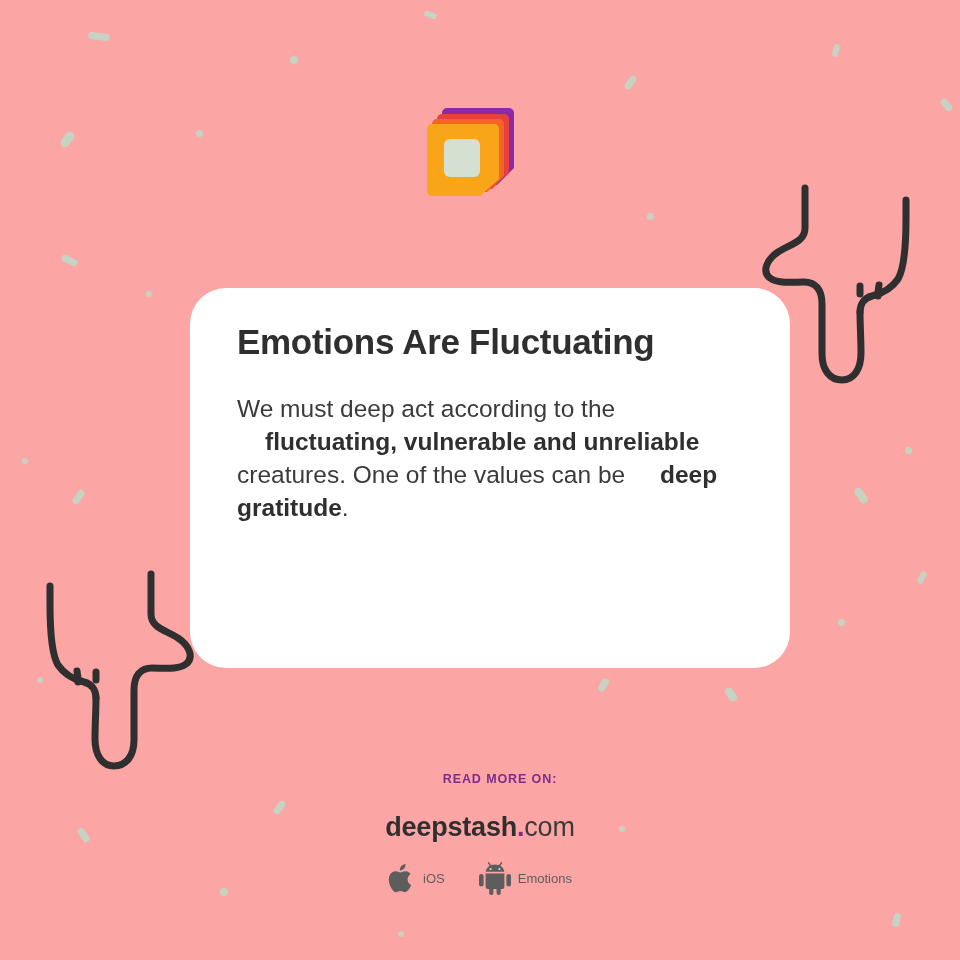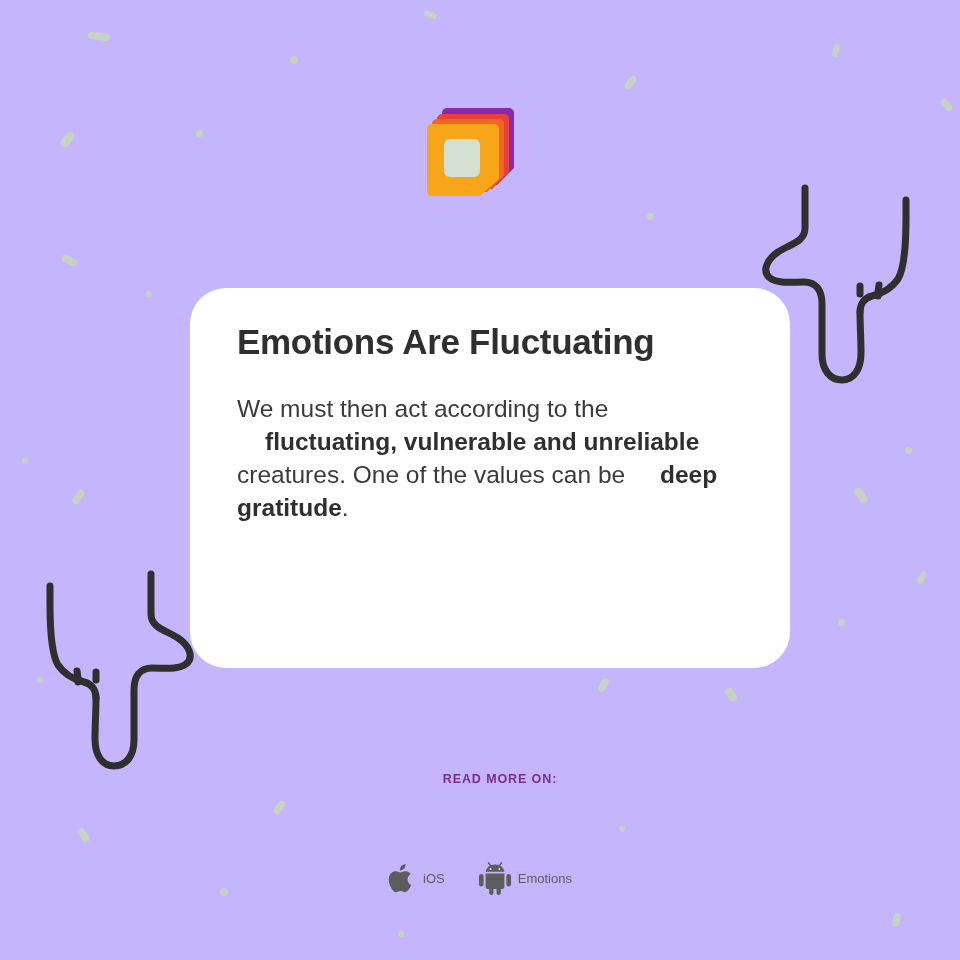--- a/index.html
+++ b/index.html
@@ -9,21 +9,21 @@
   body {
     width: 960px;
     height: 960px;
     overflow: hidden;
     font-family: "Liberation Sans", sans-serif;
   }
   #stage {
     position: relative;
     width: 960px;
     height: 960px;
-    background: #c4b5fd;
+    background: #fca5a5;
     overflow: hidden;
   }
 
   
   .confetti {
     position: absolute;
     background: #c6d3c3;
     border-radius: 6px;
   }
 
@@ -189,27 +189,30 @@
       <path d="M108 140 C108 132 112 126 120 124 C132 121 140 116 146 107 C152 97 154 70 154 46 C154 36 154 30 154 28"></path>
       <path d="M108 122 C108 118 108 114 108 114"></path>
       <path d="M126 124 C126 118 127 113 127 113"></path>
     </svg>
   </div>
 
   <div id="card">
     <div id="card-inner">
       <h1 id="card-title">Emotions Are Fluctuating</h1>
       <div id="card-body">
-          <p class="card-para"><span>We must then act according to the </span><b>fluctuating, vulnerable and unreliable</b><span> creatures. One of the values can be </span><b>deep gratitude</b><span>.</span></p>
+          <p class="card-para"><span>We must deep act according to the </span><b>fluctuating, vulnerable and unreliable</b><span> creatures. One of the values can be </span><b>deep gratitude</b><span>.</span></p>
         </div>
     </div>
   </div>
 
   <div id="read-more">READ MORE ON:</div>
 
+  <div id="brand">
+    <span class="b-name">deepstash</span><span class="b-dot">.</span><span class="b-tld">com</span>
+  </div>
 
   <div id="stores">
     <div class="store">
       <span>
         <svg width="28" height="33" viewBox="0 0 28 33" xmlns="http://www.w3.org/2000/svg">
           <path fill="#5d5d5d" d="M19.6 17.3c0-3.6 2.9-5.3 3-5.4-1.6-2.4-4.2-2.7-5.1-2.7-2.2-.2-4.2 1.3-5.3 1.3-1.1 0-2.8-1.3-4.6-1.2-2.4 0-4.5 1.4-5.7 3.5-2.4 4.2-.6 10.5 1.8 13.9 1.2 1.7 2.5 3.5 4.3 3.5 1.7-.1 2.4-1.1 4.5-1.1s2.7 1.1 4.5 1.1c1.9 0 3-1.7 4.2-3.4 1.3-1.9 1.8-3.8 1.9-3.9-.1 0-3.5-1.4-3.5-5.6z"></path>
           <path fill="#5d5d5d" d="M16.1 6.6c1-1.2 1.6-2.9 1.4-4.6-1.4.1-3.1 1-4.1 2.1-.9 1-1.7 2.7-1.5 4.3 1.6.1 3.2-.8 4.2-1.8z"></path>
         </svg>
       </span>
       <span class="s-label">iOS</span>

